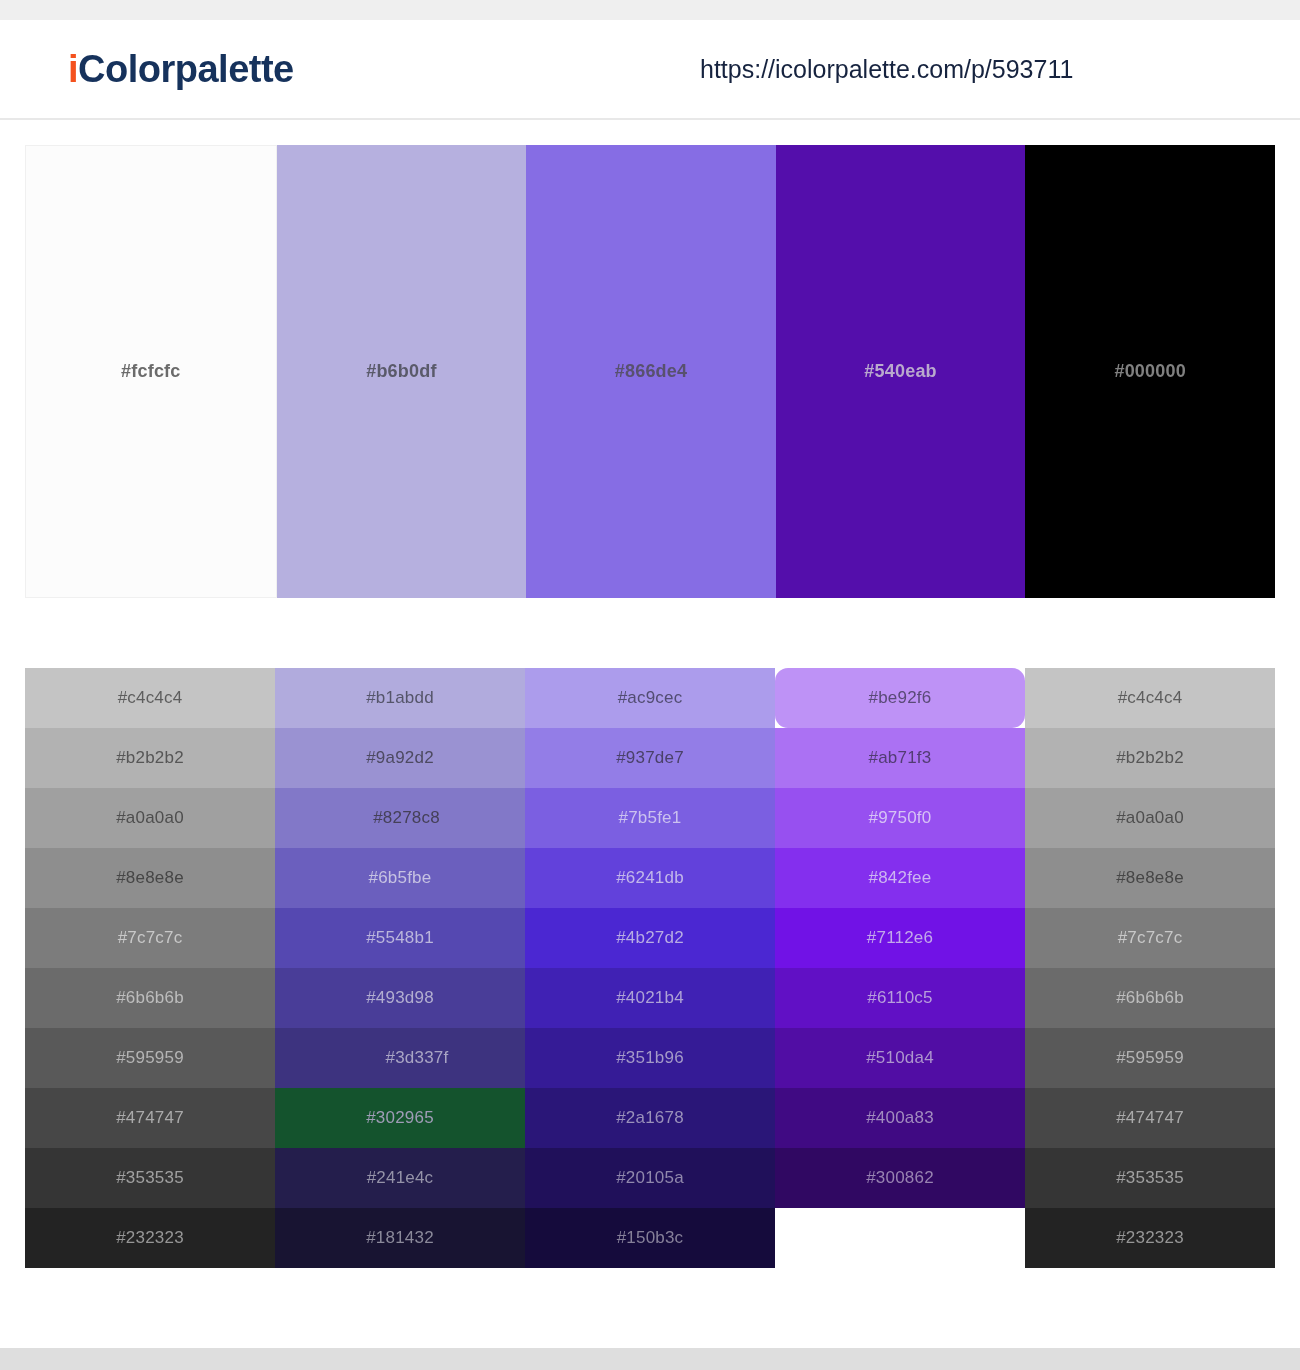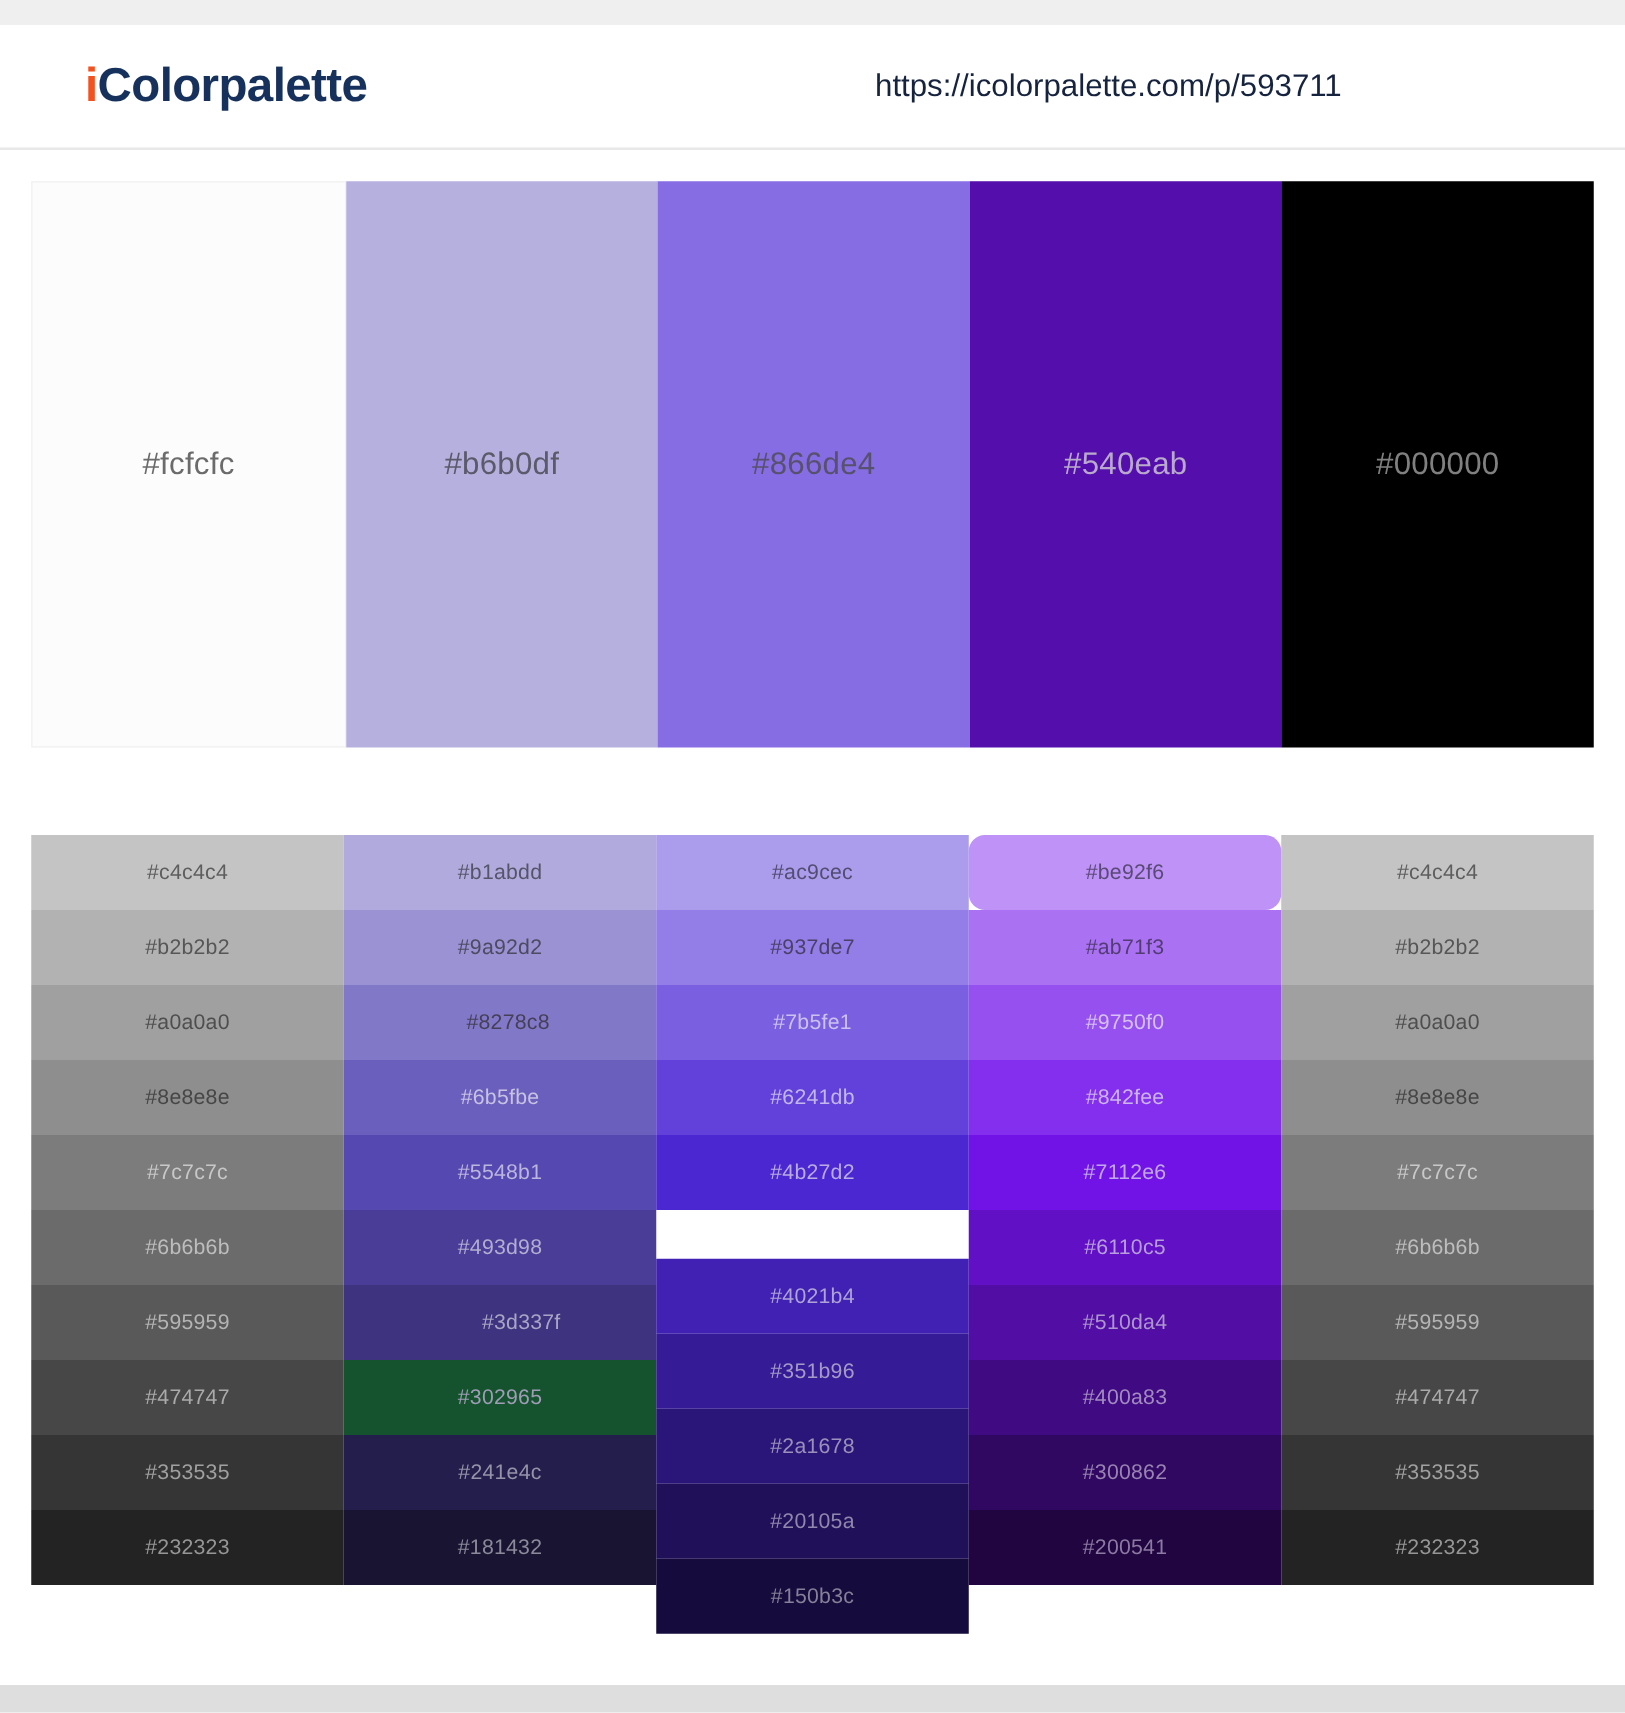--- a/index.html
+++ b/index.html
@@ -58,23 +58,24 @@
     flex: 1 1 0;
     display: flex;
     align-items: center;
     justify-content: center;
     position: relative;
   }
   .palette-swatch.first {
     border: 1px solid #f0f0f0;
   }
   .palette-label {
-    font-size: 25px;
+    font-size: 18px;
     letter-spacing: 0.2px;
     white-space: nowrap;
+    font-weight: bold;
   }
 
   
   #shades-grid {
     position: absolute;
     left: 25px;
     top: 668px;
     width: 1250px;
     display: flex;
   }
@@ -208,21 +209,21 @@
       </div>
       <div class="shade-cell" style="background: rgb(123, 95, 225);">
         <span class="shade-label" style="color: rgb(203, 194, 239);">#7b5fe1</span>
       </div>
       <div class="shade-cell" style="background: rgb(98, 65, 219);">
         <span class="shade-label" style="color: rgb(194, 183, 234);">#6241db</span>
       </div>
       <div class="shade-cell" style="background: rgb(75, 39, 210);">
         <span class="shade-label" style="color: rgb(184, 172, 227);">#4b27d2</span>
       </div>
-      <div class="shade-cell" style="background: rgb(64, 33, 180); margin-top: 39px;">
+      <div class="shade-cell" style="background: rgb(64, 33, 180);">
         <span class="shade-label" style="color: rgb(174, 163, 214);">#4021b4</span>
       </div>
       <div class="shade-cell" style="background: rgb(53, 27, 150);">
         <span class="shade-label" style="color: rgb(164, 154, 200);">#351b96</span>
       </div>
       <div class="shade-cell" style="background: rgb(42, 22, 120);">
         <span class="shade-label" style="color: rgb(154, 145, 186);">#2a1678</span>
       </div>
       <div class="shade-cell" style="background: rgb(32, 16, 90);">
         <span class="shade-label" style="color: rgb(144, 136, 172);">#20105a</span>
@@ -252,23 +253,20 @@
       </div>
       <div class="shade-cell" style="background: rgb(81, 13, 164);">
         <span class="shade-label" style="color: rgb(173, 149, 206);">#510da4</span>
       </div>
       <div class="shade-cell" style="background: rgb(64, 10, 131);">
         <span class="shade-label" style="color: rgb(162, 140, 191);">#400a83</span>
       </div>
       <div class="shade-cell" style="background: rgb(48, 8, 98);">
         <span class="shade-label" style="color: rgb(152, 131, 177);">#300862</span>
       </div>
-      <div class="shade-cell" style="background: rgb(32, 5, 65);">
-        <span class="shade-label" style="color: rgb(141, 122, 162);">#200541</span>
-      </div>
     </div>
     <div class="shade-col">
       <div class="shade-cell" style="background: rgb(196, 196, 196);">
         <span class="shade-label" style="color: rgb(94, 94, 94);">#c4c4c4</span>
       </div>
       <div class="shade-cell" style="background: rgb(178, 178, 178);">
         <span class="shade-label" style="color: rgb(86, 86, 86);">#b2b2b2</span>
       </div>
       <div class="shade-cell" style="background: rgb(160, 160, 160);">
         <span class="shade-label" style="color: rgb(78, 78, 78);">#a0a0a0</span>

